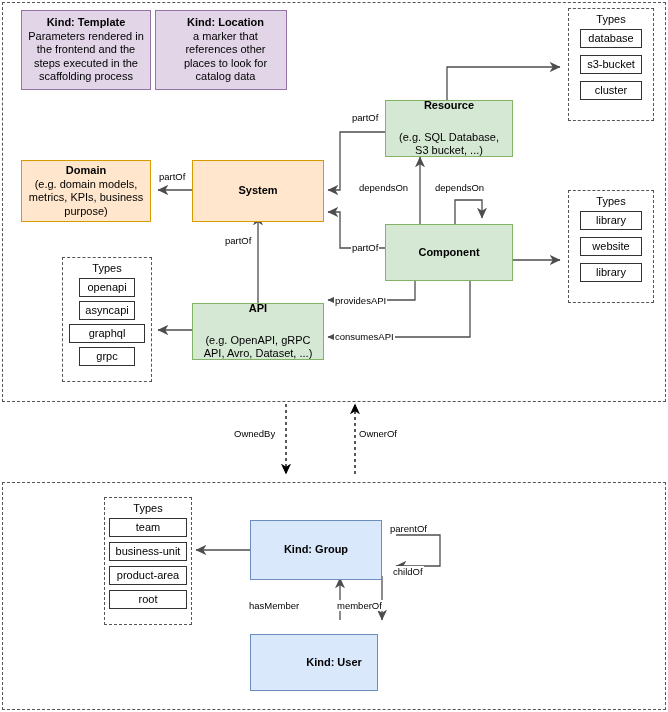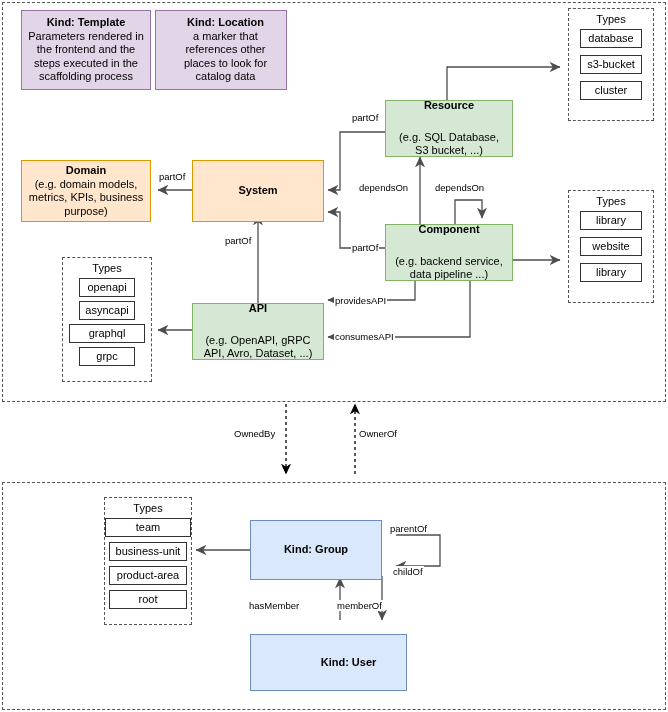--- a/index.html
+++ b/index.html
@@ -89,33 +89,32 @@
     <div class="t">System</div>
   </div>
 
   <div class="node orange" style="left:21px;top:160px;width:130px;height:62px;">
     <div class="t">Domain</div>
     <div class="d">(e.g.  domain models, metrics, KPIs, business purpose)</div>
   </div>
 
   <div class="node green" style="left:385px;top:224px;width:128px;height:57px;">
     <div class="t">Component</div>
-    <div class="d">(e.g. backend service, data pipeline ...)</div>
   </div>
 
   <div class="node green" style="left:192px;top:303px;width:132px;height:57px;">
     <div class="t">API</div>
     <div class="d">(e.g. OpenAPI, gRPC API, Avro, Dataset, ...)</div>
   </div>
 
   <div class="node blue" style="left:250px;top:520px;width:132px;height:60px;">
     <div class="t">Kind: Group</div>
   </div>
 
-  <div class="node blue" style="left:250px;top:634px;width:157px;height:57px;padding-left:45px;">
+  <div class="node blue" style="left:250px;top:634px;width:128px;height:57px;padding-left:45px;">
     <div class="t">Kind: User</div>
   </div>
 
   <div class="typesbox" style="left:568px;top:8px;width:86px;height:113px;">
     <div class="title">Types</div>
     <div class="chip" style="width:62px;">database</div>
     <div class="chip" style="width:62px;">s3-bucket</div>
     <div class="chip" style="width:62px;">cluster</div>
   </div>
 
@@ -129,21 +128,21 @@
   <div class="typesbox" style="left:62px;top:257px;width:90px;height:125px;">
     <div class="title">Types</div>
     <div class="chip" style="width:56px;margin-bottom:4px;">openapi</div>
     <div class="chip" style="width:56px;margin-bottom:4px;">asyncapi</div>
     <div class="chip" style="width:76px;margin-bottom:4px;">graphql</div>
     <div class="chip" style="width:56px;margin-bottom:4px;">grpc</div>
   </div>
 
   <div class="typesbox" style="left:104px;top:497px;width:88px;height:128px;">
     <div class="title">Types</div>
-    <div class="chip" style="width:86px;margin-bottom:5px;">team</div>
+    <div class="chip" style="width:78px;margin-bottom:5px;">team</div>
     <div class="chip" style="width:78px;margin-bottom:5px;">business-unit</div>
     <div class="chip" style="width:78px;margin-bottom:5px;">product-area</div>
     <div class="chip" style="width:78px;margin-bottom:5px;">root</div>
   </div>
 
   <div class="elabel" style="left:351px;top:112px;">partOf</div>
   <div class="elabel" style="left:158px;top:171px;">partOf</div>
   <div class="elabel" style="left:351px;top:242px;">partOf</div>
   <div class="elabel" style="left:224px;top:235px;">partOf</div>
   <div class="elabel" style="left:358px;top:182px;">dependsOn</div>

